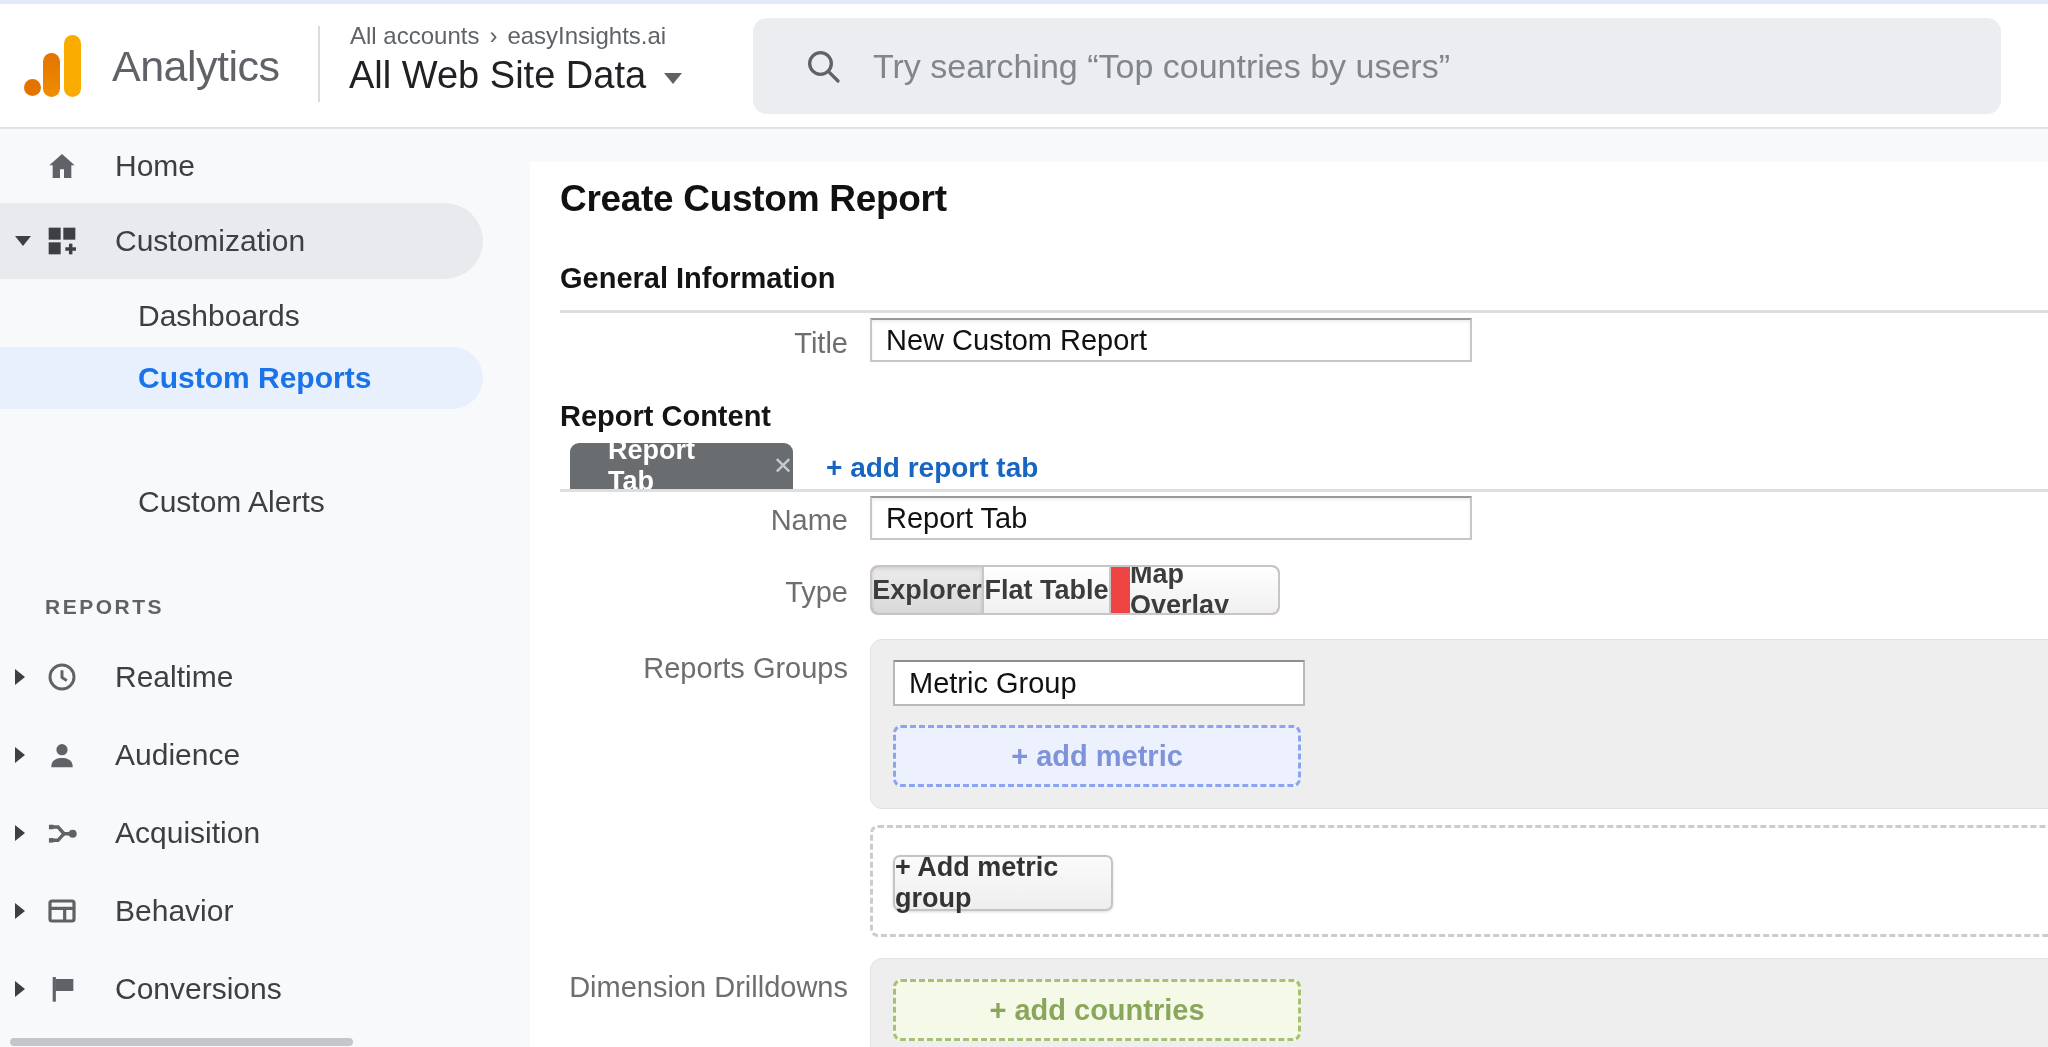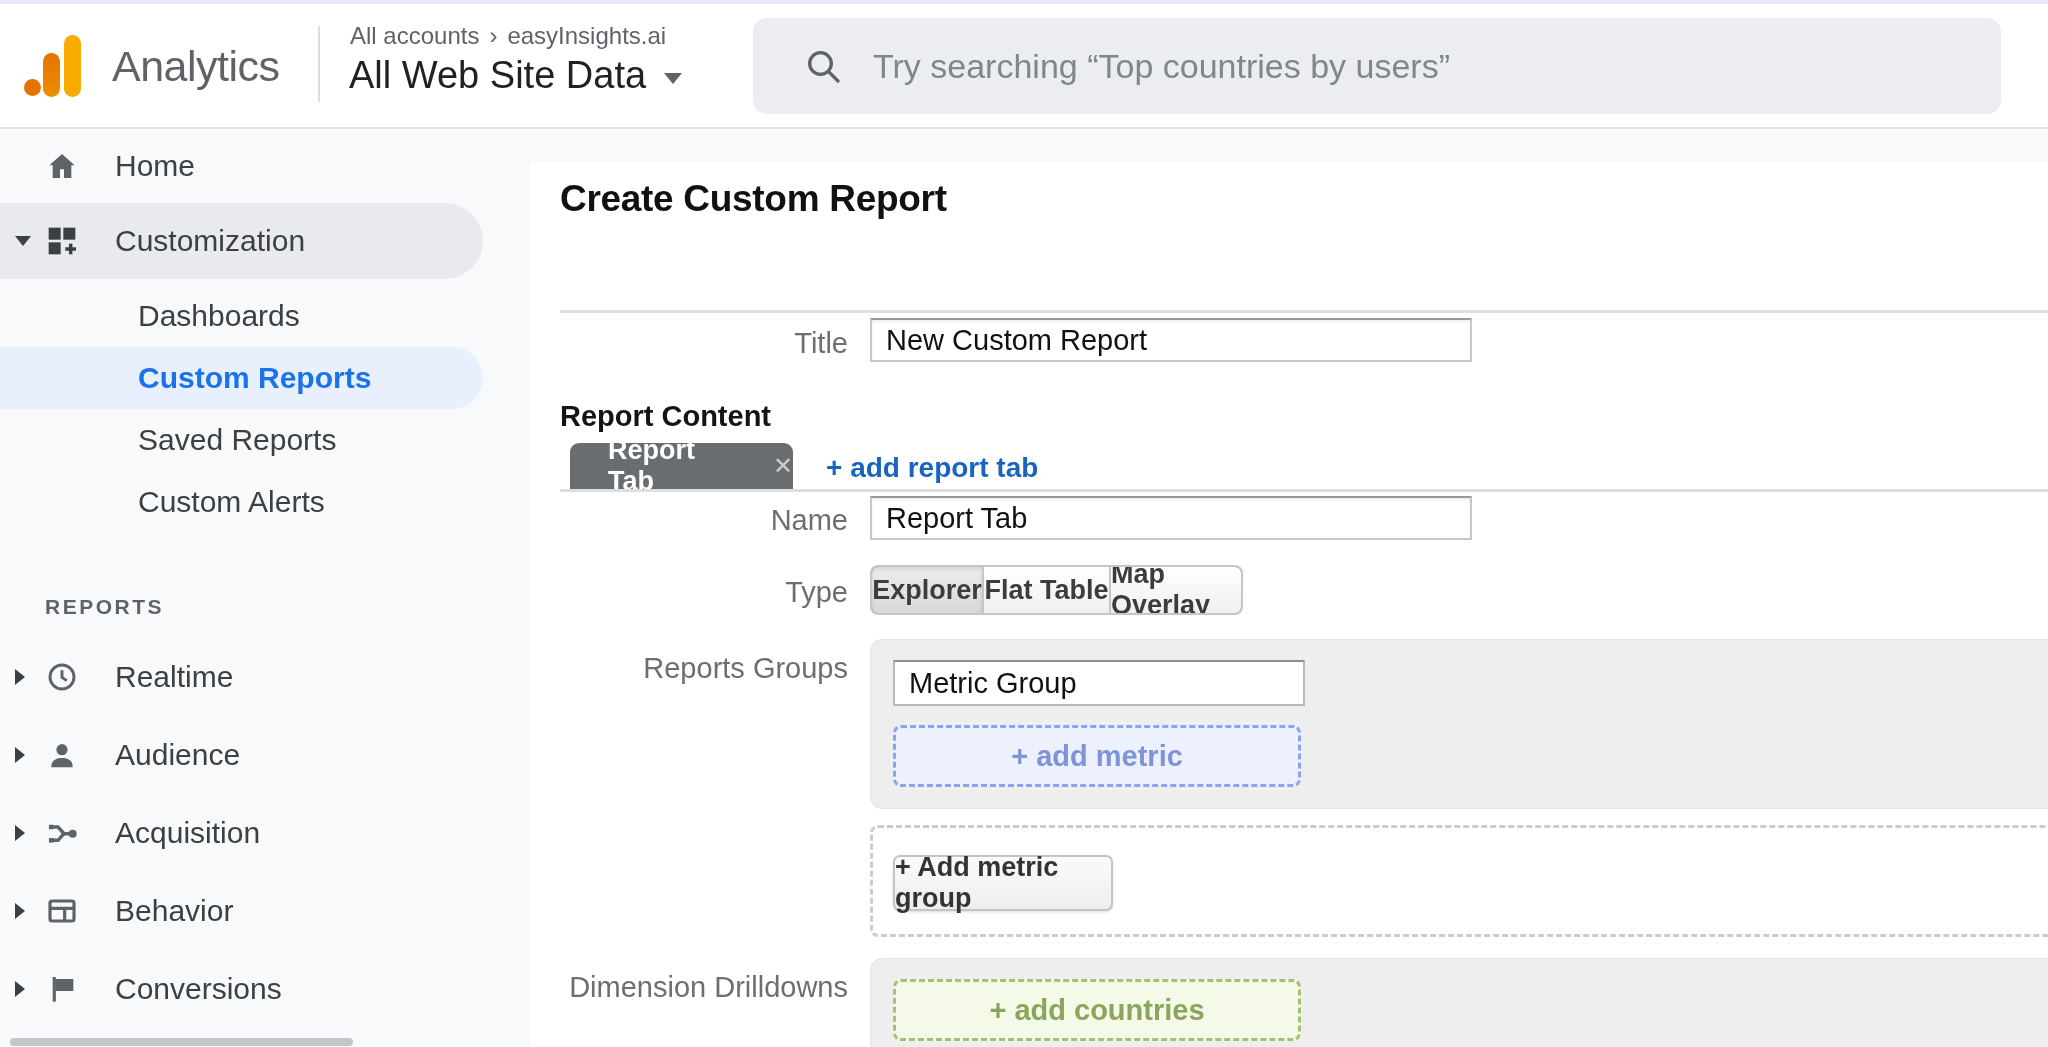--- a/index.html
+++ b/index.html
@@ -88,21 +88,21 @@
   .chip-label{margin-left:38px;font-size:27px;font-weight:700;}
   .chip-close{margin-left:30px;font-size:24px;font-weight:700;color:#c7cbce;cursor:pointer;}
   .add-tab-link{position:absolute;left:296px;top:290px;font-size:28px;font-weight:700;color:#1765c1;cursor:pointer;}
   .seg{position:absolute;left:340px;top:403px;height:50px;display:flex;border:2px solid #c6c6c6;border-radius:8px;
     overflow:hidden;box-sizing:border-box;background:#ef4444;}
   .seg-btn{display:flex;align-items:center;justify-content:center;font-size:27px;font-weight:700;color:#3c3c3c;
     border-right:2px solid #c6c6c6;background:linear-gradient(#ffffff,#f0f0f0);cursor:pointer;}
   .seg-btn:last-child{border-right:none;}
   .seg-explorer{width:110px;}
   .seg-flat{width:125px;}
-  .seg-map{width:130px;}
+  .seg-map{width:148px;margin-left:19px;}
   .seg-selected{background:linear-gradient(#ececec,#d9d9d9);box-shadow:inset 0 2px 4px rgba(0,0,0,0.12);}
   .panel{position:absolute;left:340px;width:1240px;background:#eeeeef;border:1px solid #e2e2e2;border-radius:12px;box-sizing:border-box;}
   .panel-metric{top:477px;height:170px;}
   .panel-dim{top:796px;height:130px;}
   .mg-input{position:absolute;left:22px;top:20px;width:412px;height:46px;box-sizing:border-box;
     border:2px solid #b9b9b9;border-top-color:#8f8f8f;background:#fff;font-size:29px;color:#111;
     padding:0 14px;font-family:inherit;outline:none;}
   .dashed-btn{position:absolute;left:22px;width:408px;height:62px;box-sizing:border-box;border-radius:8px;
     display:flex;align-items:center;justify-content:center;font-size:29px;font-weight:700;cursor:pointer;}
   .btn-add-metric{top:85px;background:#edf1fd;border:3px dashed #8ba4ef;color:#7e93da;}
@@ -173,23 +173,20 @@
       <span class="nav-label">Customization</span>
     </div>
 
     <div class="nav-row row-dashboards">
       <span class="sub-label">Dashboards</span>
     </div>
     <div class="nav-row row-custom-reports">
       <div class="nav-pill pill-blue"></div>
       <span class="sub-label sub-selected">Custom Reports</span>
     </div>
-    <div class="nav-row row-saved-reports">
-      <span class="sub-label">Saved Reports</span>
-    </div>
     <div class="nav-row row-custom-alerts">
       <span class="sub-label">Custom Alerts</span>
     </div>
 
     <div class="section-label">REPORTS</div>
 
     <div class="nav-row row-realtime">
       <span class="nav-caret caret-right"></span>
       <span class="nav-icon">
         <svg viewBox="0 0 24 24" fill="none" stroke="currentColor" stroke-width="2.2">
@@ -242,20 +239,21 @@
       </span>
       <span class="nav-label">Conversions</span>
     </div>
 
     <div class="sidebar-scrollbar"></div>
   </nav>
 
   <main class="main-pane">
     <div class="page-title">Create Custom Report</div>
 
+    <div class="section-h h-general">General Information</div>
     <div class="rule rule1"></div>
 
     <div class="form-label lbl-title">Title</div>
     <input class="text-input in-title" value="New Custom Report" style="">
 
     <div class="section-h h-report">Report Content</div>
 
     <div class="chip">
       <span class="chip-label">Report Tab</span>
       <span class="chip-close">✕</span>

